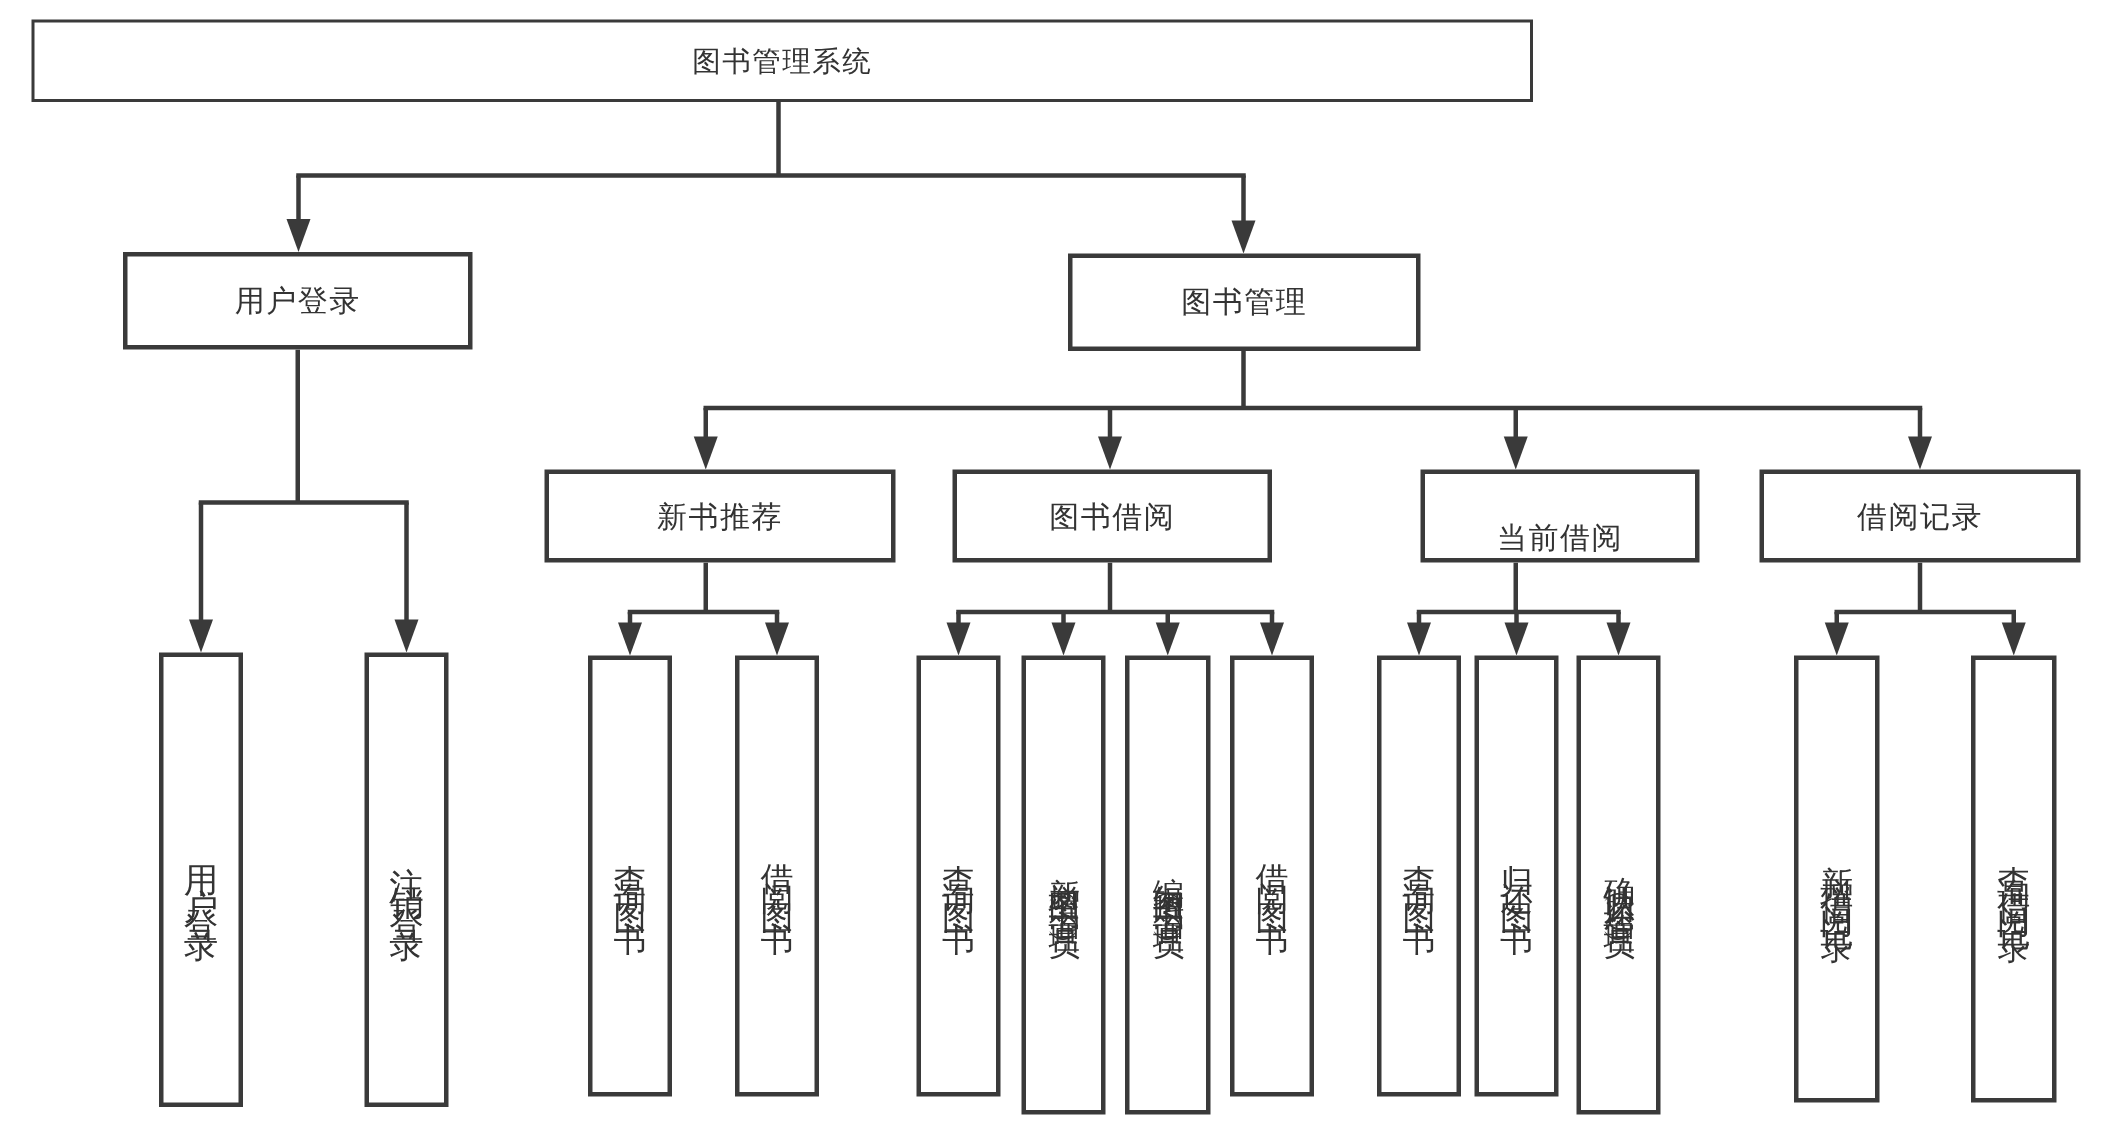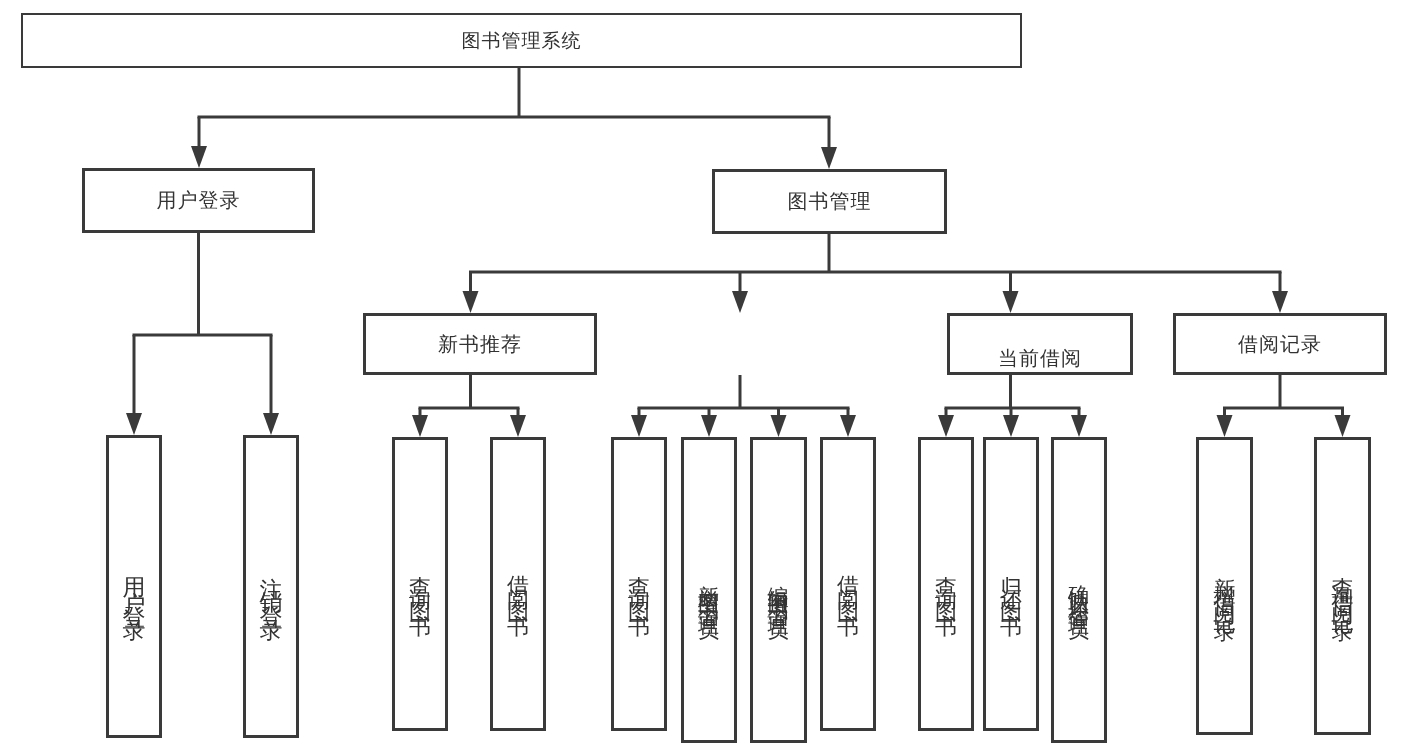--- a/index.html
+++ b/index.html
@@ -106,20 +106,23 @@
   <div class="node" style="left:82px;top:168px;width:233px;height:65px;">
     <span class="hlabel">用户登录</span>
   </div>
   <div class="node" style="left:712px;top:169px;width:235px;height:65px;text-align:center;">
     <span class="hlabel">图书管理</span>
   </div>
 
   <div class="node" style="left:363px;top:313px;width:234px;height:62px;">
     <span class="hlabel">新书推荐</span>
   </div>
+  <div class="node" style="left:635px;top:313px;width:213px;height:62px;">
+    <span class="hlabel">图书借阅</span>
+  </div>
   <div class="node" style="left:947px;top:313px;width:186px;height:62px;align-items:flex-end;">
     <span class="hlabel">当前借阅</span>
   </div>
   <div class="node" style="left:1173px;top:313px;width:214px;height:62px;">
     <span class="hlabel">借阅记录</span>
   </div>
 
   <div class="node" style="left:106px;top:435px;width:56px;height:303px;">
     <span class="vtext sp-xl">用户登录</span>
   </div>

